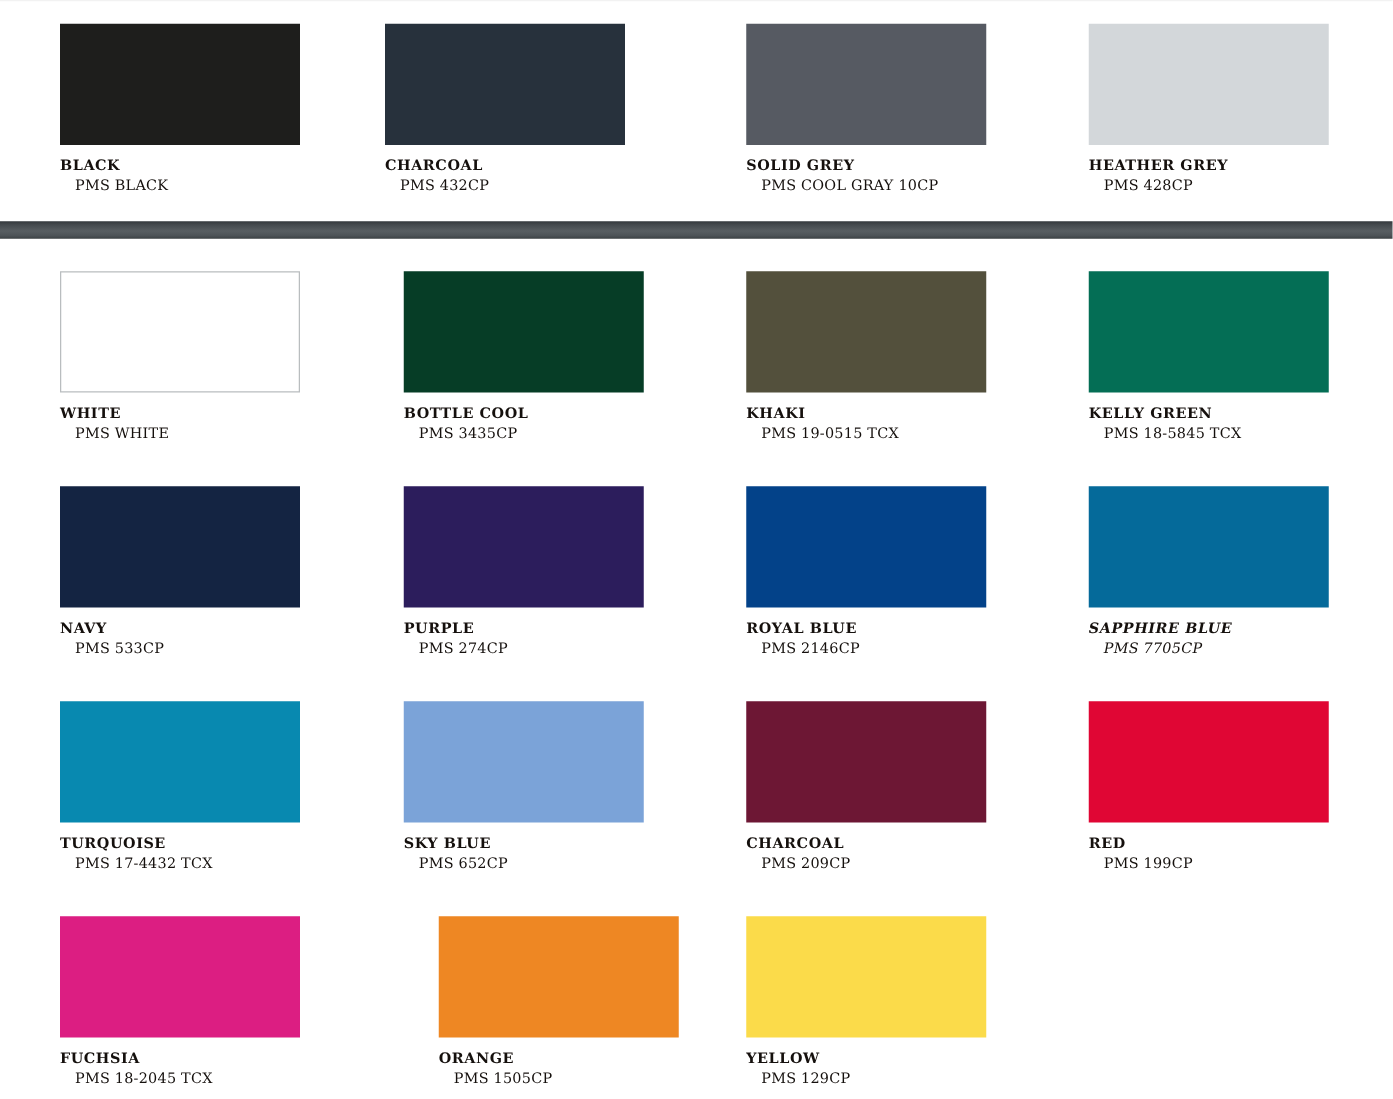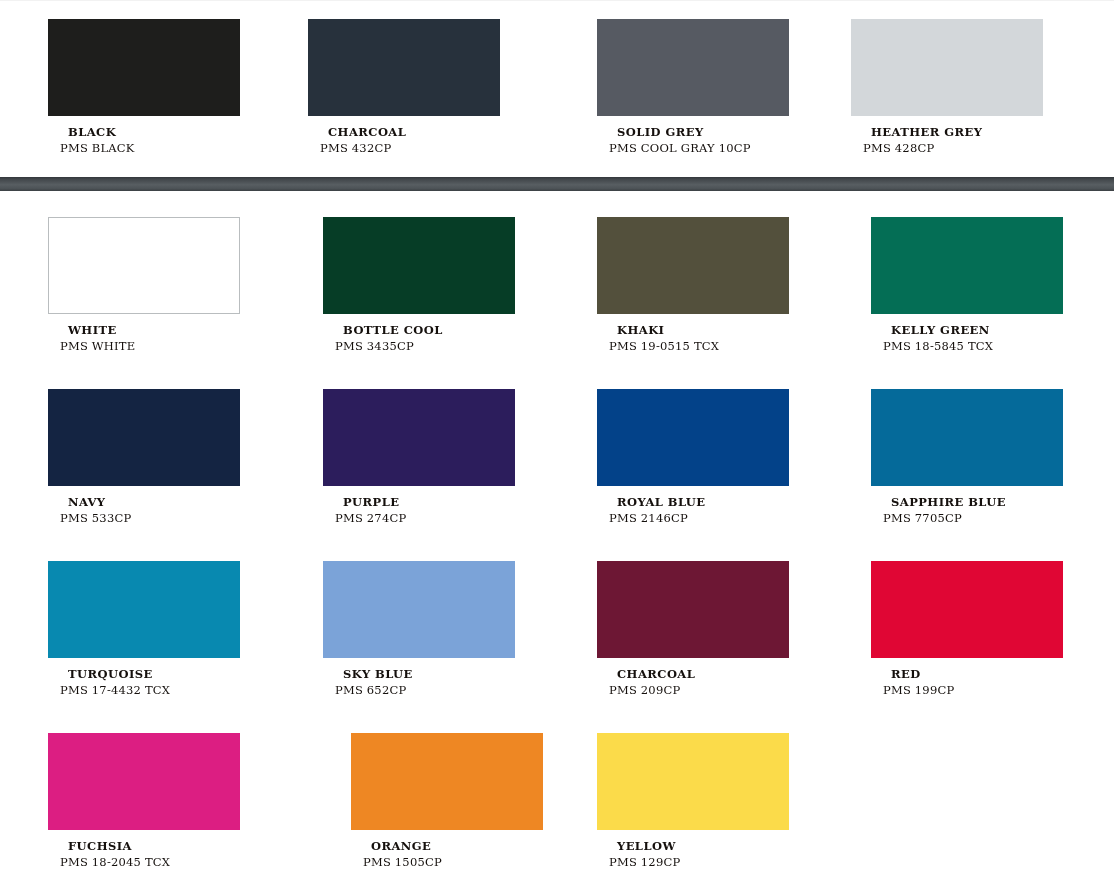--- a/index.html
+++ b/index.html
@@ -40,21 +40,20 @@
 
   .swatch-name {
     font-family: "DejaVu Serif", "Liberation Serif", serif;
     font-weight: bold;
     font-size: 11.5px;
     letter-spacing: 0.45px;
     color: #15100d;
     margin-top: 10px;
     line-height: 1.05;
     white-space: nowrap;
-    margin-left: 20px;
   }
 
   .swatch-code {
     font-family: "DejaVu Serif", "Liberation Serif", serif;
     font-weight: normal;
     font-size: 11.5px;
     letter-spacing: 0.2px;
     color: #15100d;
     margin-top: 4px;
     line-height: 1.05;
@@ -102,21 +101,21 @@
       <div class="swatch-group" style="left: 308px; top: 19px;">
         <div class="swatch-chip" title="CHARCOAL" style="width: 192px; height: 97px; background: rgb(39, 49, 60);"></div>
         <div class="swatch-name">CHARCOAL</div>
         <div class="swatch-code">PMS 432CP</div>
       </div>
       <div class="swatch-group" style="left: 597px; top: 19px;">
         <div class="swatch-chip" title="SOLID GREY" style="width: 192px; height: 97px; background: rgb(86, 90, 98);"></div>
         <div class="swatch-name">SOLID GREY</div>
         <div class="swatch-code">PMS COOL GRAY 10CP</div>
       </div>
-      <div class="swatch-group" style="left: 851px; top: 19px;">
+      <div class="swatch-group" style="left: 871px; top: 19px;">
         <div class="swatch-chip" title="HEATHER GREY" style="width: 192px; height: 97px; background: rgb(211, 215, 218);"></div>
         <div class="swatch-name">HEATHER GREY</div>
         <div class="swatch-code">PMS 428CP</div>
       </div>
       <div class="swatch-group" style="left: 48px; top: 217px;">
         <div class="swatch-chip bordered" title="WHITE" style="width: 192px; height: 97px; background: rgb(255, 255, 255); border-color: rgb(185, 189, 191);"></div>
         <div class="swatch-name">WHITE</div>
         <div class="swatch-code">PMS WHITE</div>
       </div>
       <div class="swatch-group" style="left: 323px; top: 217px;">
@@ -142,21 +141,21 @@
       <div class="swatch-group" style="left: 323px; top: 389px;">
         <div class="swatch-chip" title="PURPLE" style="width: 192px; height: 97px; background: rgb(44, 29, 92);"></div>
         <div class="swatch-name">PURPLE</div>
         <div class="swatch-code">PMS 274CP</div>
       </div>
       <div class="swatch-group" style="left: 597px; top: 389px;">
         <div class="swatch-chip" title="ROYAL BLUE" style="width: 192px; height: 97px; background: rgb(3, 66, 137);"></div>
         <div class="swatch-name">ROYAL BLUE</div>
         <div class="swatch-code">PMS 2146CP</div>
       </div>
-      <div class="swatch-group" style="left: 871px; top: 389px;">
+      <div class="swatch-group" style="left: 871px; top: 389px; font-style: italic;">
         <div class="swatch-chip" title="SAPPHIRE BLUE" style="width: 192px; height: 97px; background: rgb(5, 106, 154);"></div>
         <div class="swatch-name">SAPPHIRE BLUE</div>
         <div class="swatch-code">PMS 7705CP</div>
       </div>
       <div class="swatch-group" style="left: 48px; top: 561px;">
         <div class="swatch-chip" title="TURQUOISE" style="width: 192px; height: 97px; background: rgb(8, 137, 176);"></div>
         <div class="swatch-name">TURQUOISE</div>
         <div class="swatch-code">PMS 17-4432 TCX</div>
       </div>
       <div class="swatch-group" style="left: 323px; top: 561px;">

